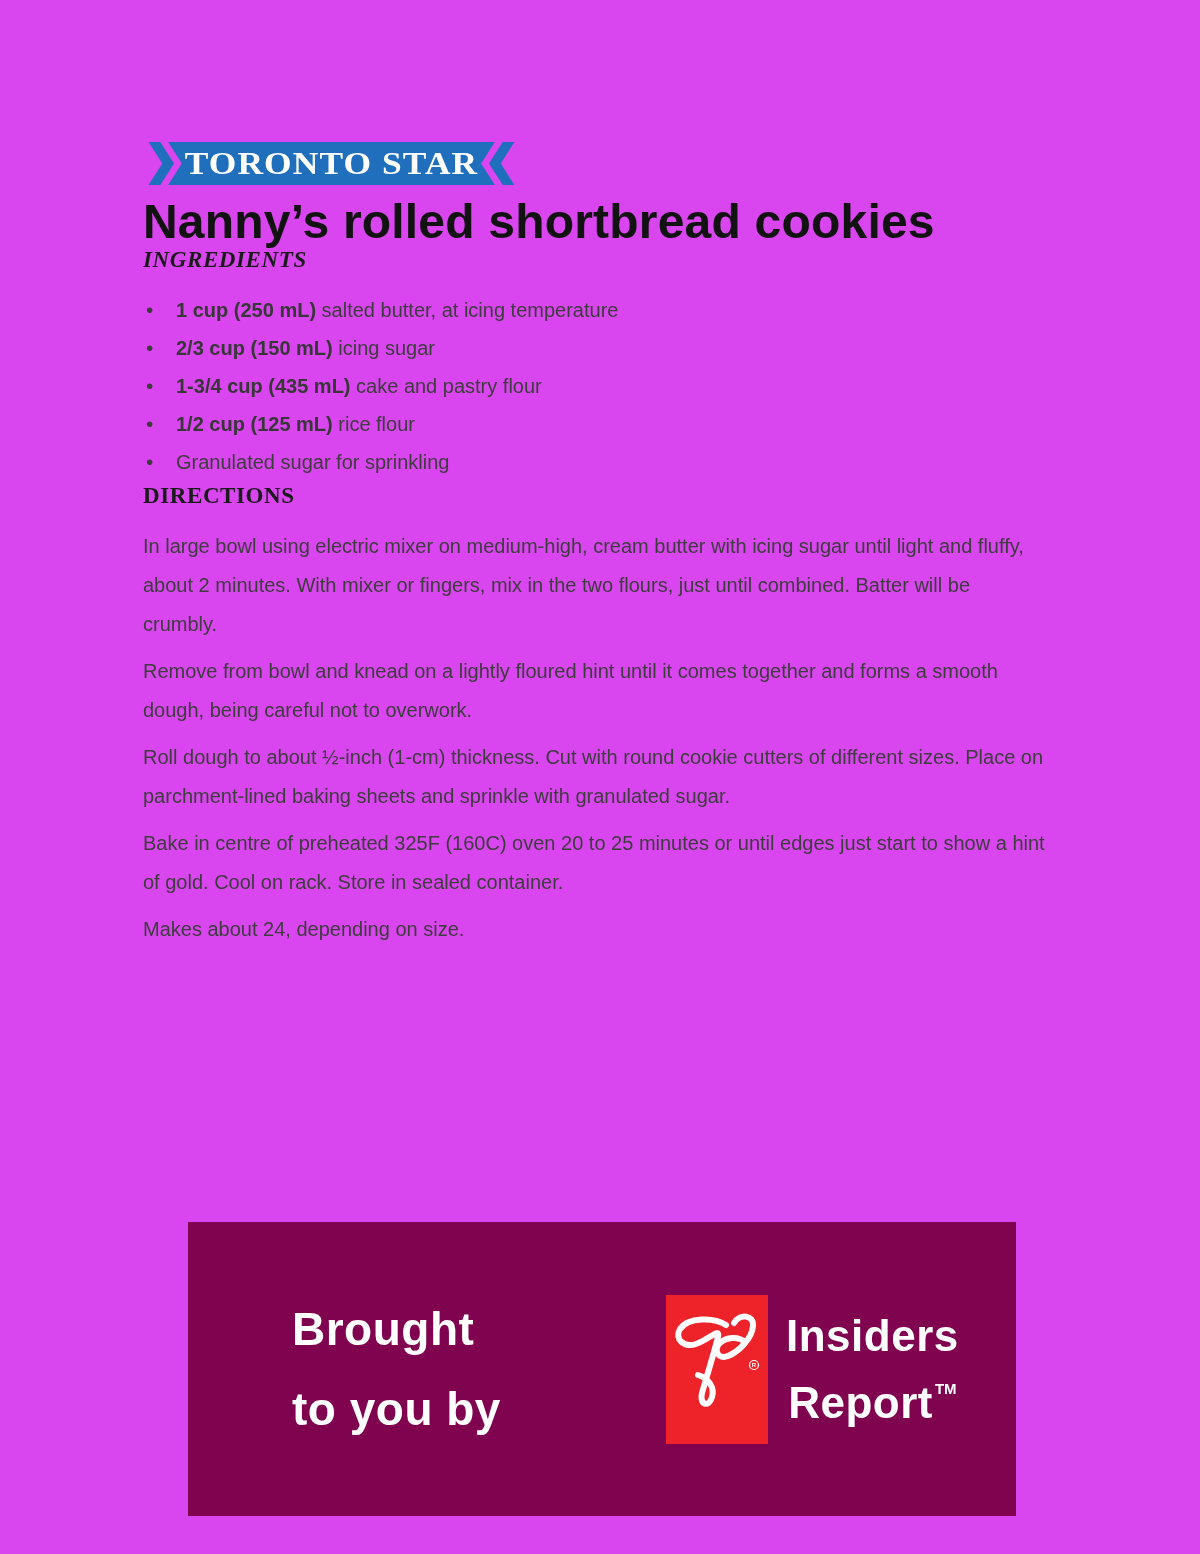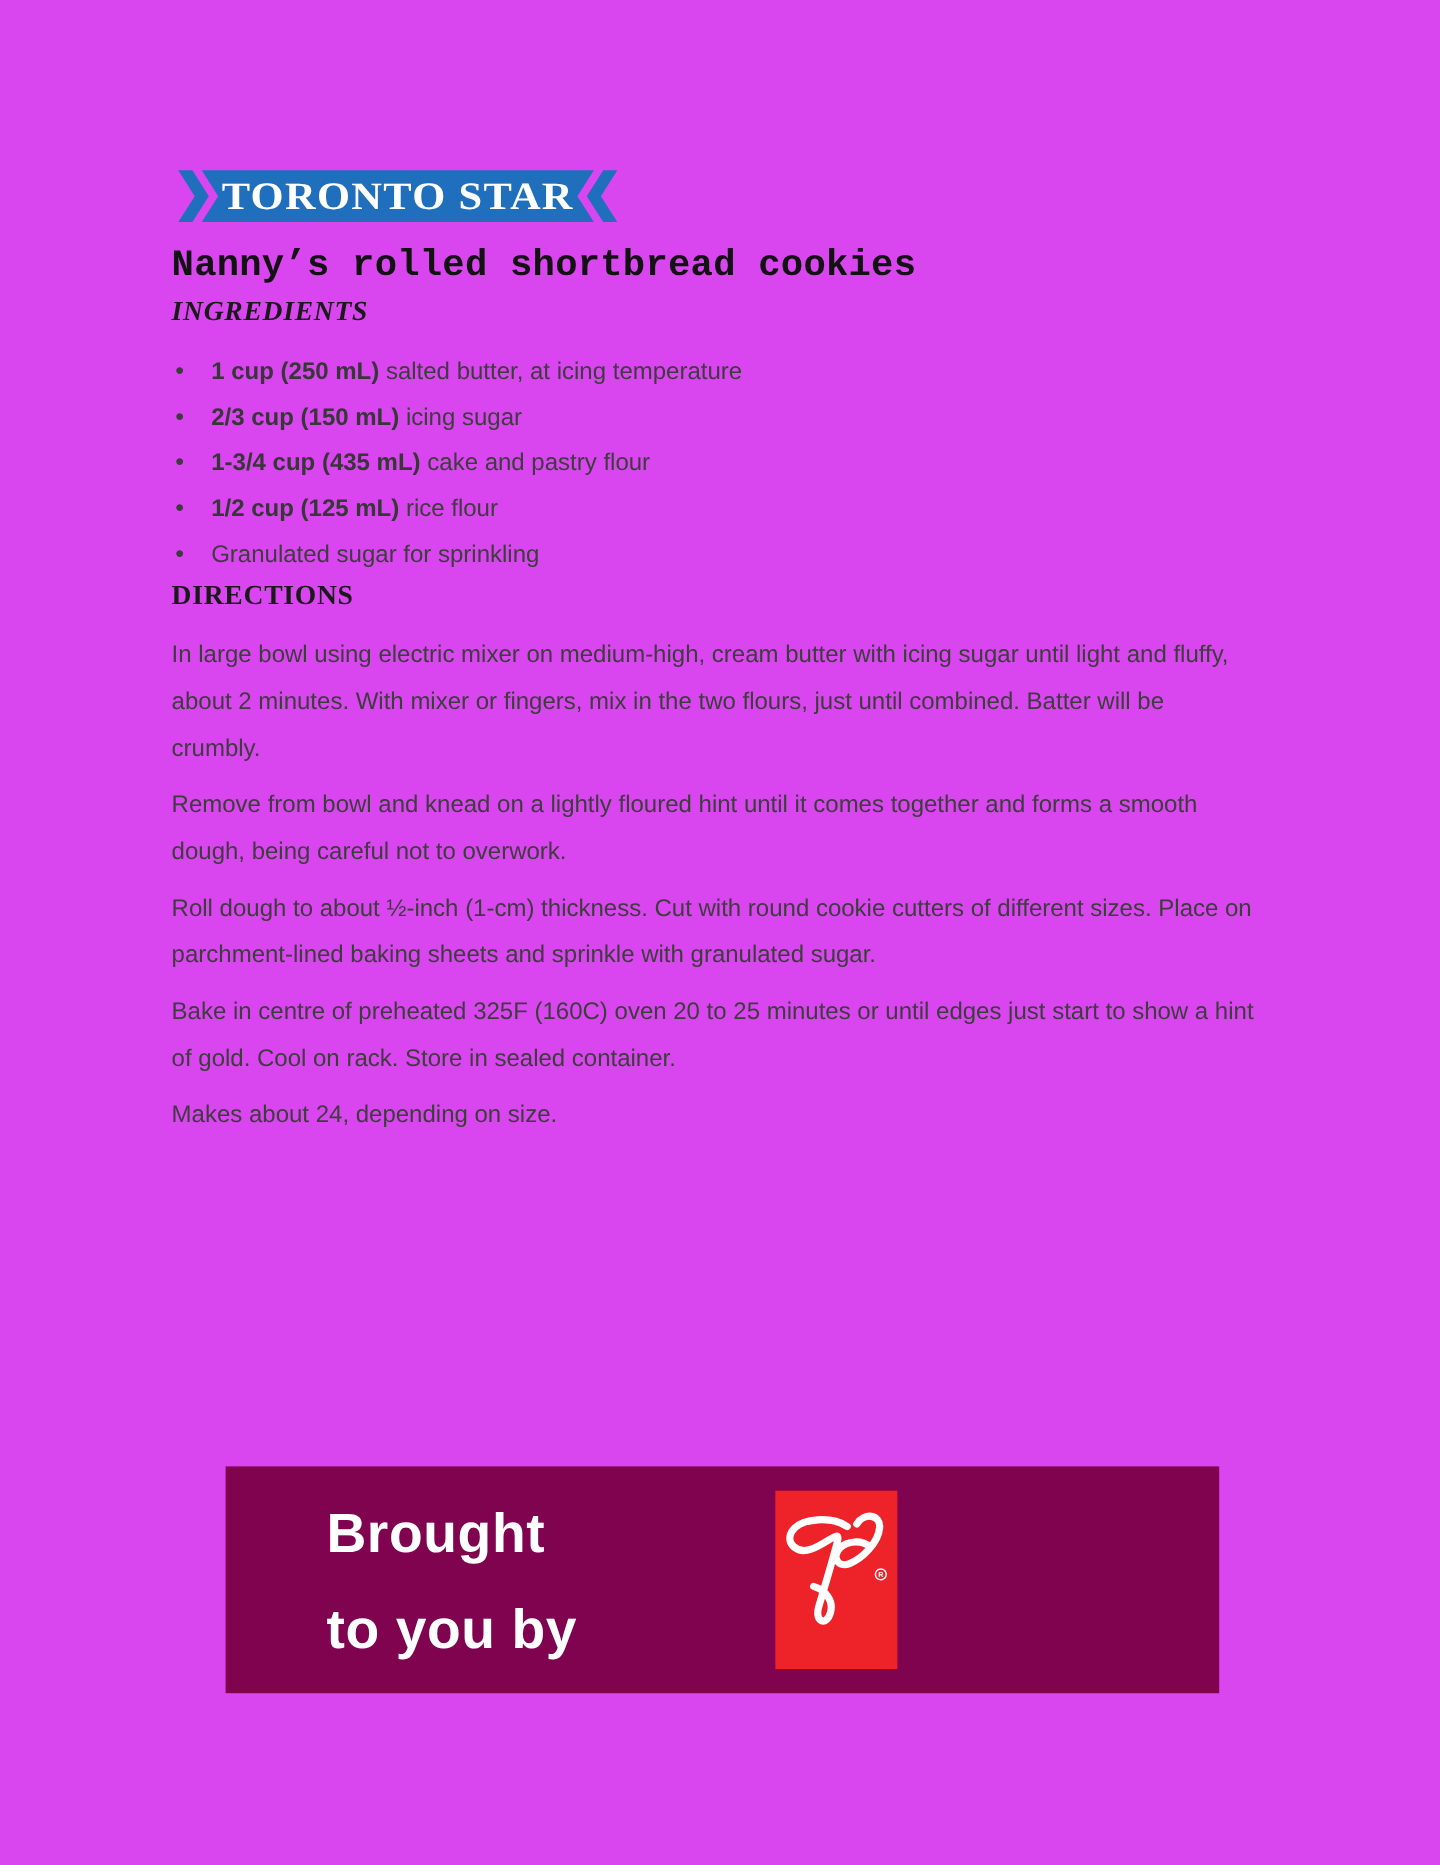--- a/index.html
+++ b/index.html
@@ -30,23 +30,23 @@
   .star-shape { fill: var(--star-blue); }
   .star-text {
     fill: #ffffff;
     font-family: "Liberation Serif", serif;
     font-weight: bold;
     font-size: 33px;
     letter-spacing: 1px;
   }
   h1.title {
     margin: 13px 0 0 0;
-    font-family: Liberation Mono, monospace;
-    font-weight: bold;
-    font-size: 31px;
+    font-family: Liberation Sans, sans-serif;
+    font-weight: bold;
+    font-size: 48px;
     line-height: 46px;
     color: #121212;
     letter-spacing: 0.2px;
   }
   h2.section-heading {
     margin: 0;
     font-family: "Liberation Serif", serif;
     font-weight: bold;
     font-size: 23px;
     line-height: 30px;
@@ -81,26 +81,27 @@
     line-height: 39px;
     color: var(--body-text);
     max-width: 905px;
   }
   .directions-text { margin-top: 16px; }
   .sponsor-banner {
     position: absolute;
     left: 188px;
     top: 1222px;
     width: 828px;
-    height: 189px;
+    height: 294px;
     background: var(--banner-bg);
     display: flex;
     align-items: center;
     text-decoration: none;
     cursor: pointer;
+    padding-left: 20px;
   }
   .brought {
     margin-left: 84px;
     width: 278px;
     font-size: 46px;
     font-weight: bold;
     line-height: 80px;
     color: var(--banner-text);
     letter-spacing: 0.5px;
   }
@@ -194,14 +195,18 @@
     </div>
 
     <svg class="pc-logo" width="102" height="149" viewBox="0 0 102 149">
       <rect class="pc-bg" x="0" y="0" width="102" height="149"></rect>
       <path class="pc-script" d="M 60,30 C 48,22 22,22 14,34 C 8,44 18,53 30,49 C 44,44 54,32 52,42 C 48,58 40,84 36,98 C 33,110 43,113 46,102 C 49,92 42,83 32,80"></path>
       <path class="pc-script" d="M 68,28 C 74,18 88,20 87,31 C 86,44 72,57 62,61 C 52,65 47,55 54,48 C 60,42 72,41 79,47"></path>
       <circle class="reg-circle" cx="88" cy="70" r="4.5"></circle>
       <text class="reg-text" x="88" y="72.3" text-anchor="middle">R</text>
     </svg>
 
+    <div class="brand">
+      <div>Insiders</div>
+      <div><span>Report</span><sup>TM</sup></div>
+    </div>
   </a>
 </div>
 
 </body></html>

